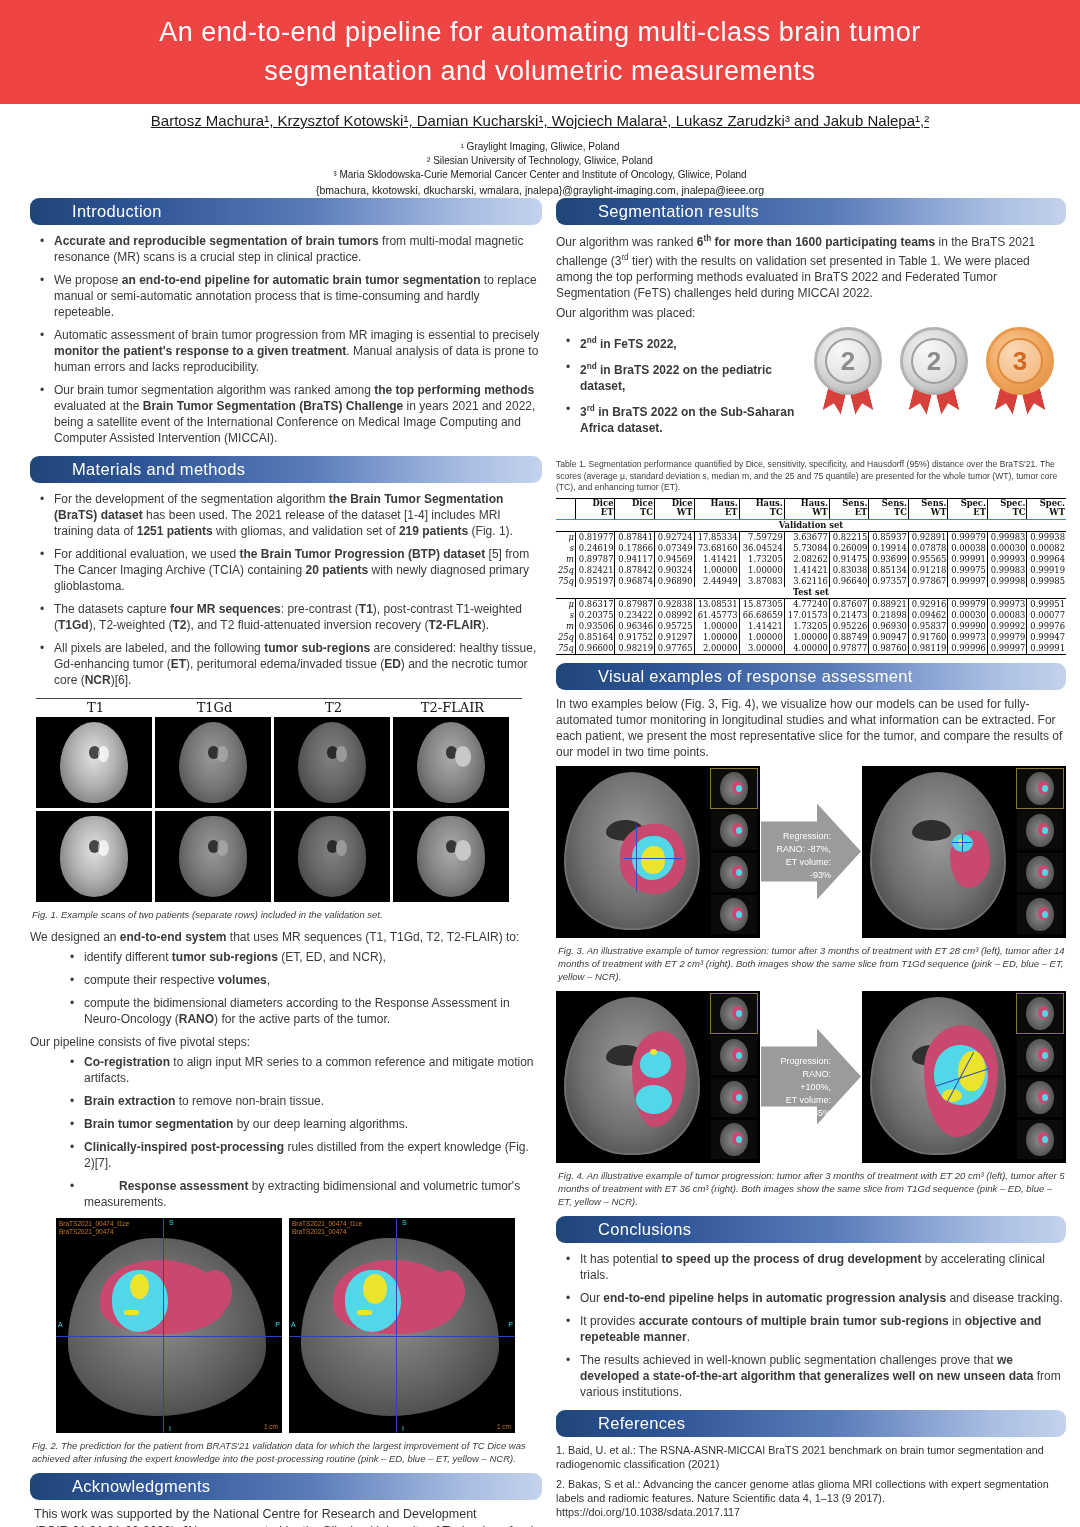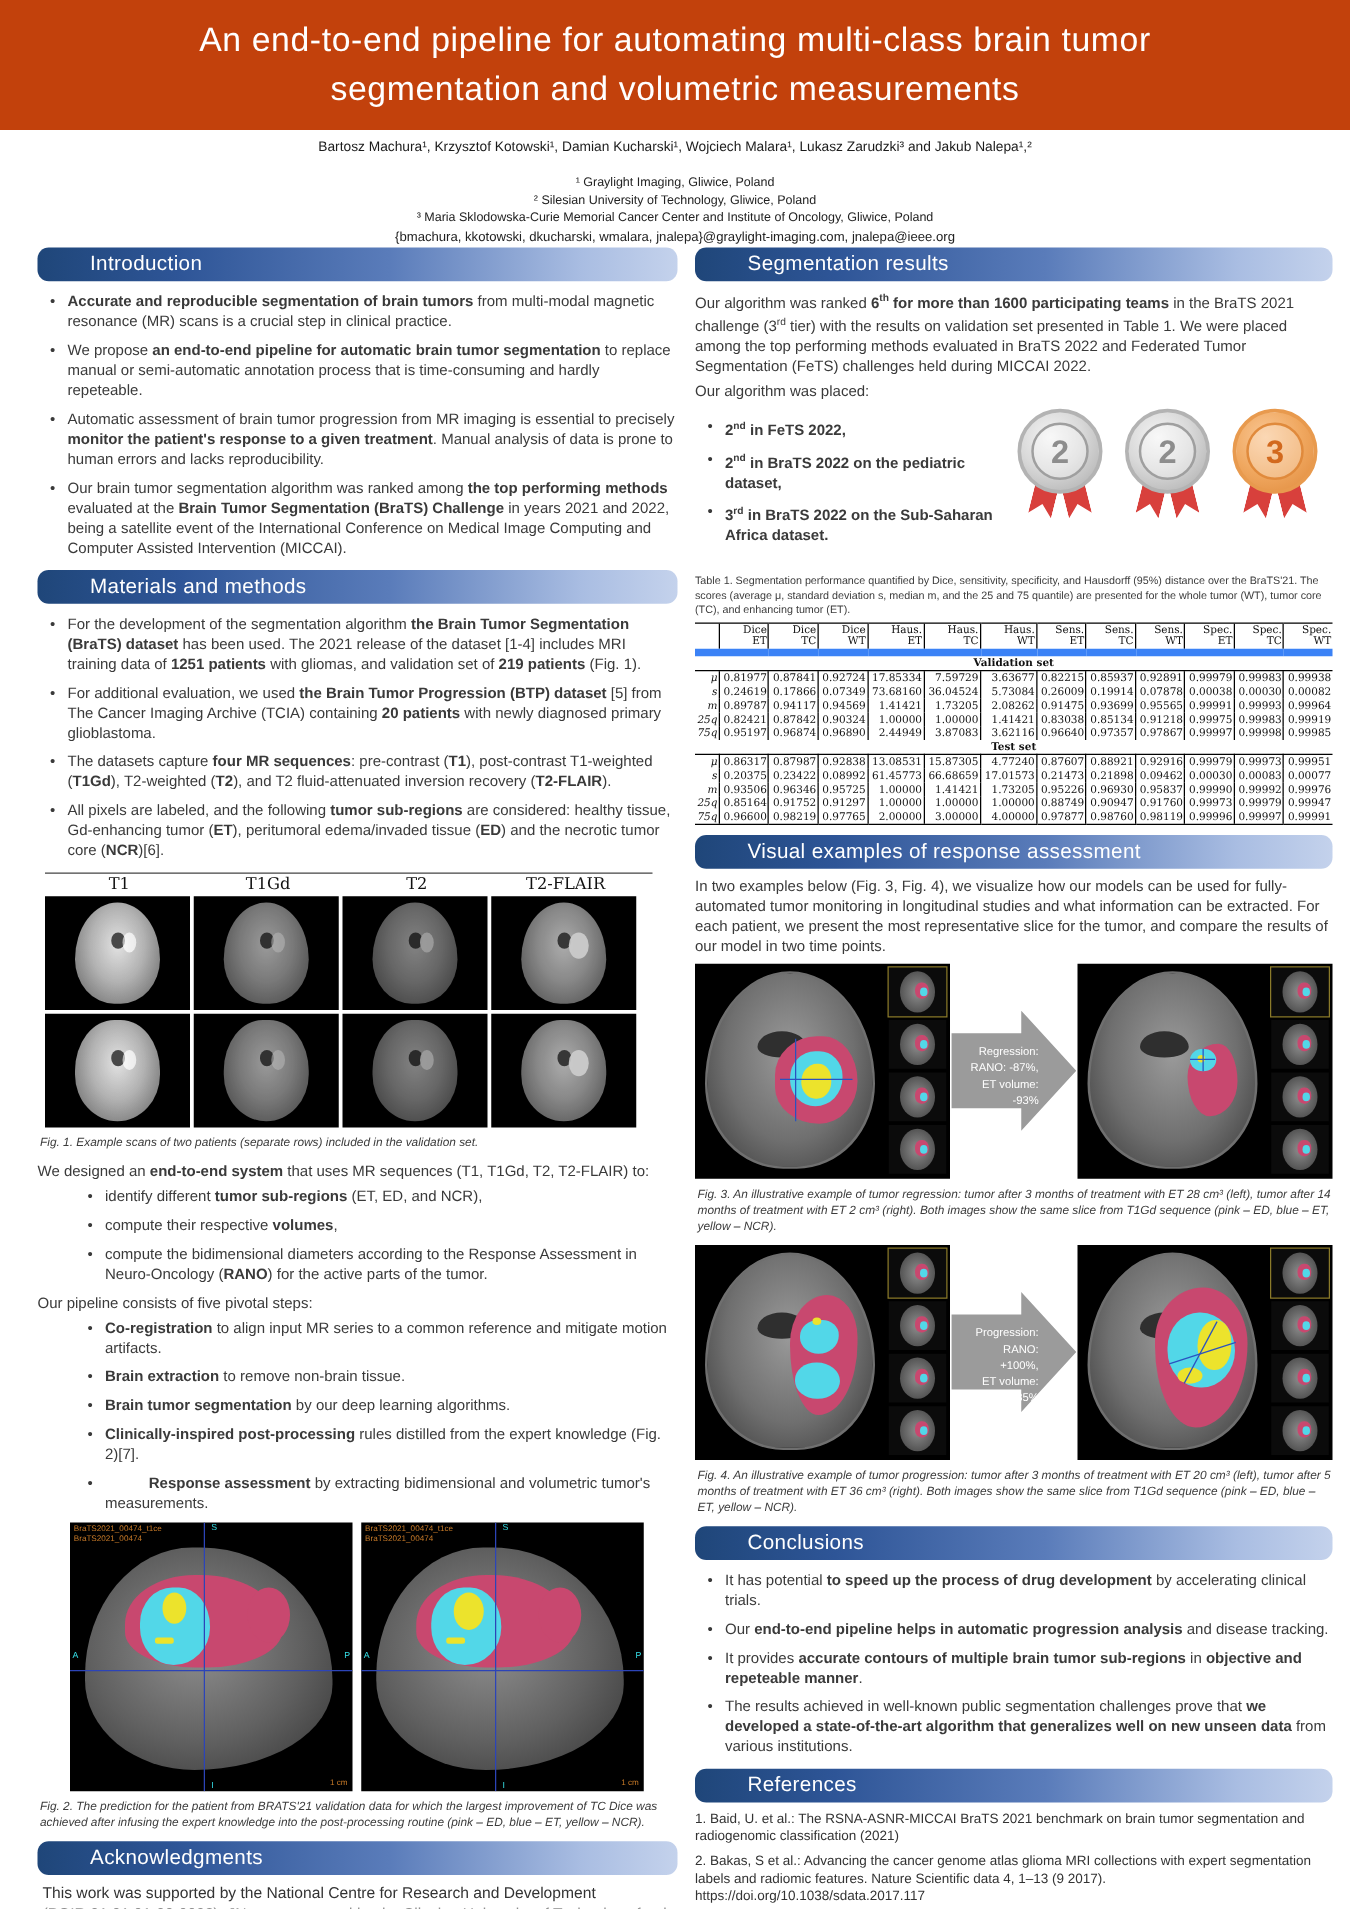--- a/index.html
+++ b/index.html
@@ -1,23 +1,23 @@
 <!DOCTYPE html>
 <html><head>
 <meta charset="utf-8">
 <style>
   * { box-sizing: border-box; margin: 0; padding: 0; }
   body { font-family: "Liberation Sans", sans-serif; background:#fff; }
   .page { position:relative; width:1080px; height:1527px; background:#fff; overflow:hidden; }
 
   
-  .banner { position:absolute; left:0; top:0; width:1080px; height:104px; background:#c2410c;
+  .banner { position:absolute; left:0; top:0; width:1080px; height:104px; background:#ef4444;
             display:flex; flex-direction:column; justify-content:center; align-items:center; gap:8px; }
   .banner .t { color:#fff; font-size:27px; letter-spacing:.5px; }
-  .authors { position:absolute; top:112px; width:100%; text-align:center; font-size:11px; color:#1c1c1c; }
+  .authors { position:absolute; top:112px; width:100%; text-align:center; font-size:15px; color:#1c1c1c;text-decoration:underline; }
   .affils { position:absolute; top:140px; width:100%; text-align:center; font-size:10px; color:#222; line-height:14px; }
   .emails { position:absolute; top:184px; width:100%; text-align:center; font-size:10.5px; color:#222; }
 
   
   .col-left  { position:absolute; left:30px;  top:198px; width:512px; }
   .col-right { position:absolute; left:556px; top:198px; width:510px; }
 
   .sec-hdr { height:27px; border-radius:9px; color:#fff; font-size:16.5px; line-height:26px;
              padding-left:42px; letter-spacing:.3px; margin-bottom:6px;
              background:linear-gradient(90deg,#1f4679 0%,#2e5597 22%,#5a7cba 55%,#a9bde2 85%,#c4d2ec 100%); }
@@ -84,21 +84,21 @@
   .medal .num { font-size:26px; font-weight:bold; width:46px; height:46px; border-radius:50%;
                 display:flex; align-items:center; justify-content:center; }
   .medal.silver .num { color:#8d8d8d; border:2px solid #9f9f9f; background:rgba(255,255,255,.35); }
   .medal.bronze .num { color:#d2691e; border:2px solid #e08a3c; background:rgba(255,255,255,.3); }
 
   .tbl-cap { font-size:8.6px; color:#3c3c3c; line-height:11.5px; margin:6px 0 4px 0; }
   table.results { border-collapse:collapse; width:100%; font-family:"DejaVu Serif", serif;
                   font-size:8.4px; color:#111; margin-bottom:8px; }
   table.results th, table.results td { border-left:1px solid #000; padding:0 1px; text-align:right; white-space:nowrap; }
   table.results th:first-child, table.results td:first-child { border-left:none; }
-  table.results tr.th-row th { border-top:1px solid #000; border-bottom:6px solid #3b82f6; line-height:9.5px; padding-bottom:1px; vertical-align:bottom; font-weight:normal; }
+  table.results tr.th-row th { border-top:1px solid #000; border-bottom:1px solid #3b82f6; line-height:9.5px; padding-bottom:1px; vertical-align:bottom; font-weight:bold; }
   table.results tr.group-row td { border-left:none; text-align:center; font-weight:bold; border-bottom:1px solid #000; }
   table.results tr:last-child td { border-bottom:1px solid #000; }
   table.results td.rowlab { font-style:italic; }
   table.results td { line-height:11px; }
 
   
   .resp-row { display:flex; align-items:center; margin-top:6px; }
   .resp-panel { width:204px; height:172px; background:#000; position:relative; overflow:hidden; }
   .axial { position:absolute; left:8px; top:6px; width:136px; height:158px;
            border:2px solid #6f6f6f; border-radius:50% 50% 46% 46% / 57% 57% 43% 43%;

